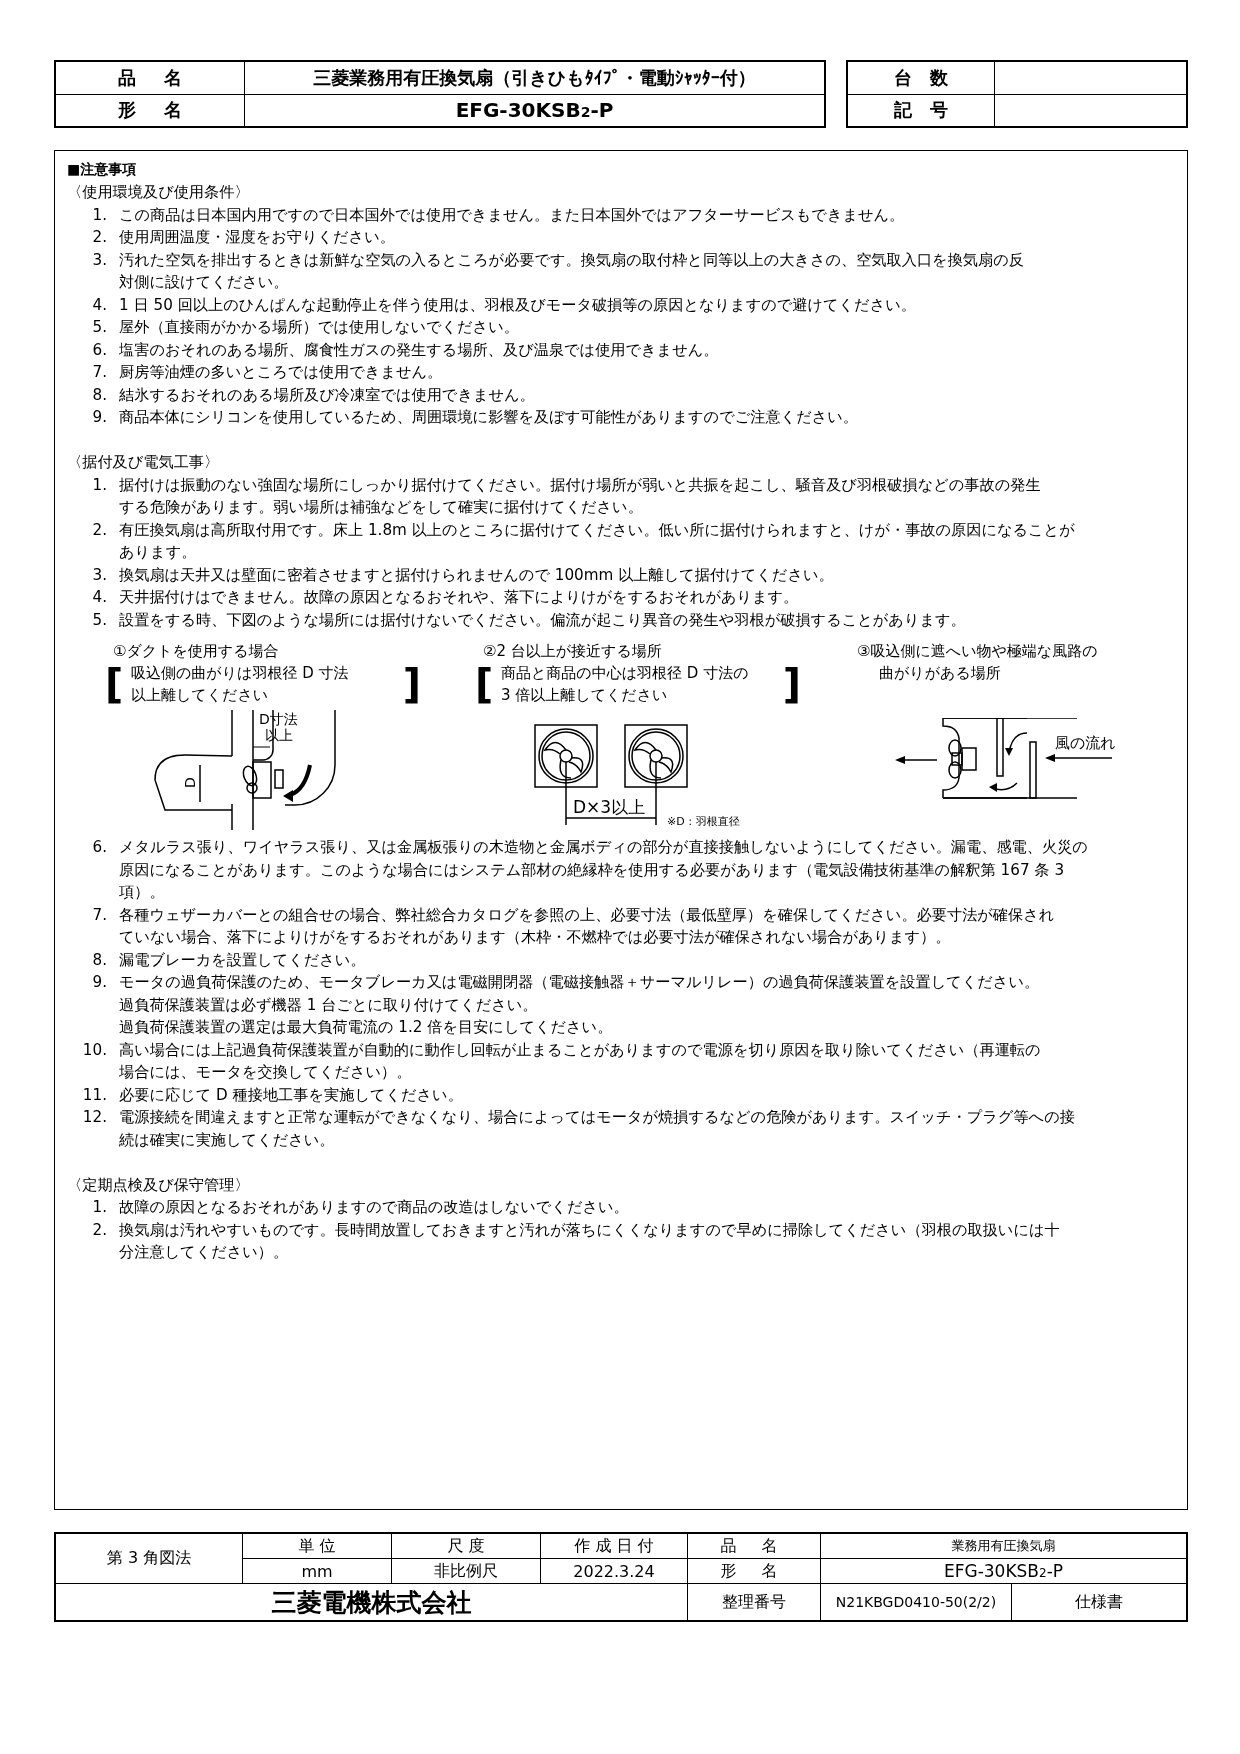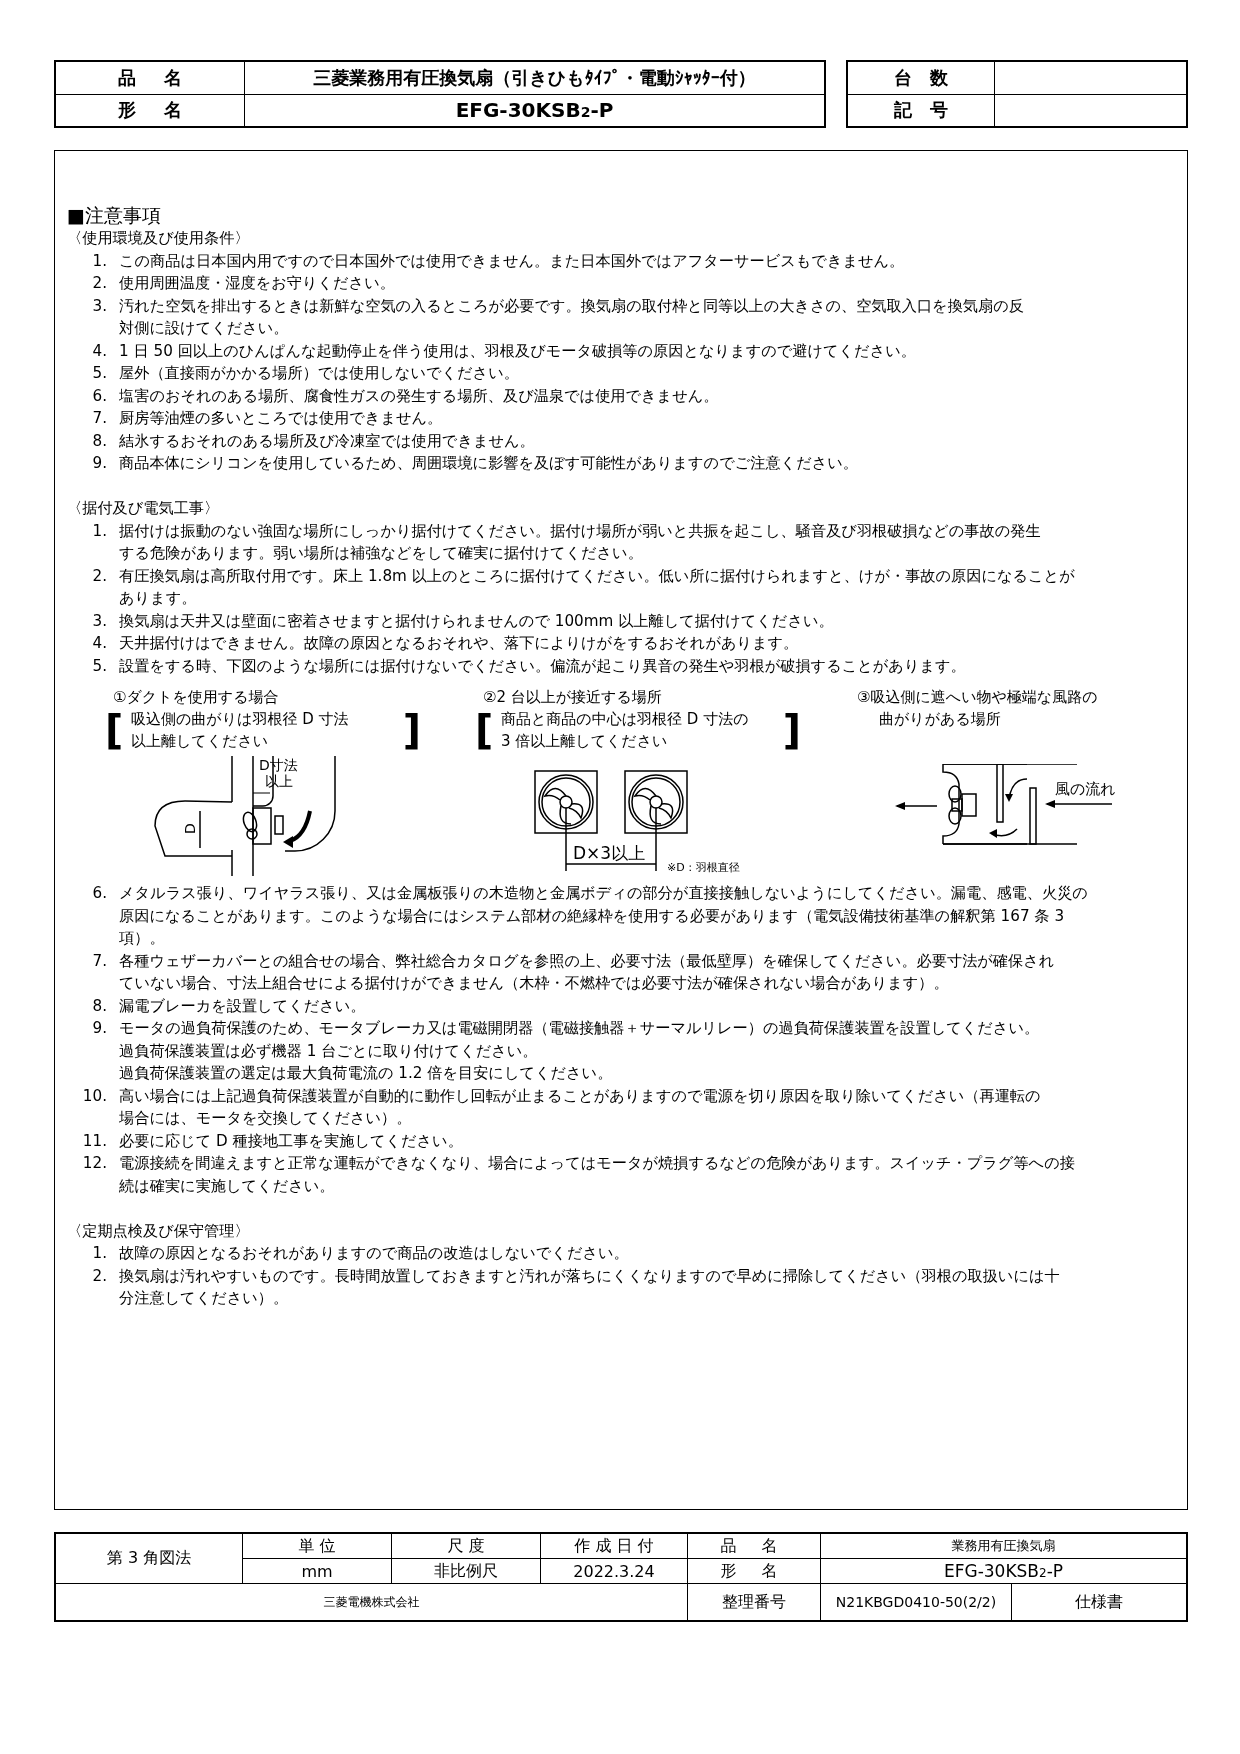--- a/index.html
+++ b/index.html
@@ -7,36 +7,36 @@
   table { border-collapse: collapse; }
   .hdr-left { position: absolute; left: 54px; top: 60px; width: 772px; height: 68px; border: 2px solid #000; }
   .hdr-left td { border: 1.5px solid #000; font-weight: bold; font-size: 18px; text-align: center; height: 31px; padding: 0; }
   .hdr-right { position: absolute; left: 846px; top: 60px; width: 342px; height: 68px; border: 2px solid #000; }
   .hdr-right td { border: 1.5px solid #000; font-weight: bold; font-size: 18px; text-align: center; height: 31px; padding: 0; margin-top: 13px; }
   .lbl-wide { letter-spacing: 28px; padding-left: 28px !important; }
   .lbl-mid { letter-spacing: 18px; padding-left: 18px !important; }
 
   .main-box { position: absolute; left: 54px; top: 150px; width: 1134px; height: 1360px; border: 1.5px solid #000; box-sizing: border-box; }
   .content { position: absolute; left: 12px; top: 6px; right: 12px; font-size: 15.2px; line-height: 22.5px; }
-  .title { font-size: 19px; font-weight: normal; line-height: 24px; margin-top: 46px; }
+  .title { font-size: 14px; font-weight: bold; line-height: 24px; }
   .section-h { margin: 0; }
   .gap { height: 22.5px; }
   .item { display: flex; }
   .item .num { width: 40px; text-align: right; padding-right: 12px; flex: none; box-sizing: content-box; }
   .item .txt { flex: 1; }
   .item .txt div { }
 
   .diagrams { position: relative; height: 205px; }
   .dg { position: absolute; top: 9px; font-size: 15px; line-height: 22px; }
   .bracket-wrap { position: relative; padding-left: 26px; }
   .brk { position: absolute; top: 2px; font-size: 40px; line-height: 40px; font-weight: bold; }
 
   .foot { position: absolute; left: 54px; top: 1532px; width: 1134px; border: 2px solid #000; }
   .foot td { border: 1.5px solid #000; font-size: 16px; text-align: center; padding: 0; height: 24px; }
-  .foot .company { font-size: 12px; font-weight: normal; height: 36px; }
+  .foot .company { font-size: 25px; font-weight: bold; height: 36px; }
 </style>
 </head>
 <body>
 
 <table class="hdr-left">
   <tbody>
       <tr>
     <td style="width:160px" class="lbl-wide">品名</td>
     <td>三菱業務用有圧換気扇（引きひもﾀｲﾌﾟ・電動ｼｬｯﾀｰ付）</td>
   </tr>
@@ -264,21 +264,21 @@
           <div class="txt">
             <div>メタルラス張り、ワイヤラス張り、又は金属板張りの木造物と金属ボディの部分が直接接触しないようにしてください。漏電、感電、火災の</div>
             <div>原因になることがあります。このような場合にはシステム部材の絶縁枠を使用する必要があります（電気設備技術基準の解釈第 167 条 3</div>
             <div>項）。</div>
           </div>
         </div>
         <div class="item">
           <span class="num">7.</span>
           <div class="txt">
             <div>各種ウェザーカバーとの組合せの場合、弊社総合カタログを参照の上、必要寸法（最低壁厚）を確保してください。必要寸法が確保され</div>
-            <div>ていない場合、寸法上組合せによる据付けができません（木枠・不燃枠では必要寸法が確保されない場合があります）。</div>
+            <div>ていない場合、落下によりけがをするおそれがあります（木枠・不燃枠では必要寸法が確保されない場合があります）。</div>
           </div>
         </div>
         <div class="item">
           <span class="num">8.</span>
           <div class="txt">
             <div>漏電ブレーカを設置してください。</div>
           </div>
         </div>
         <div class="item">
           <span class="num">9.</span>

